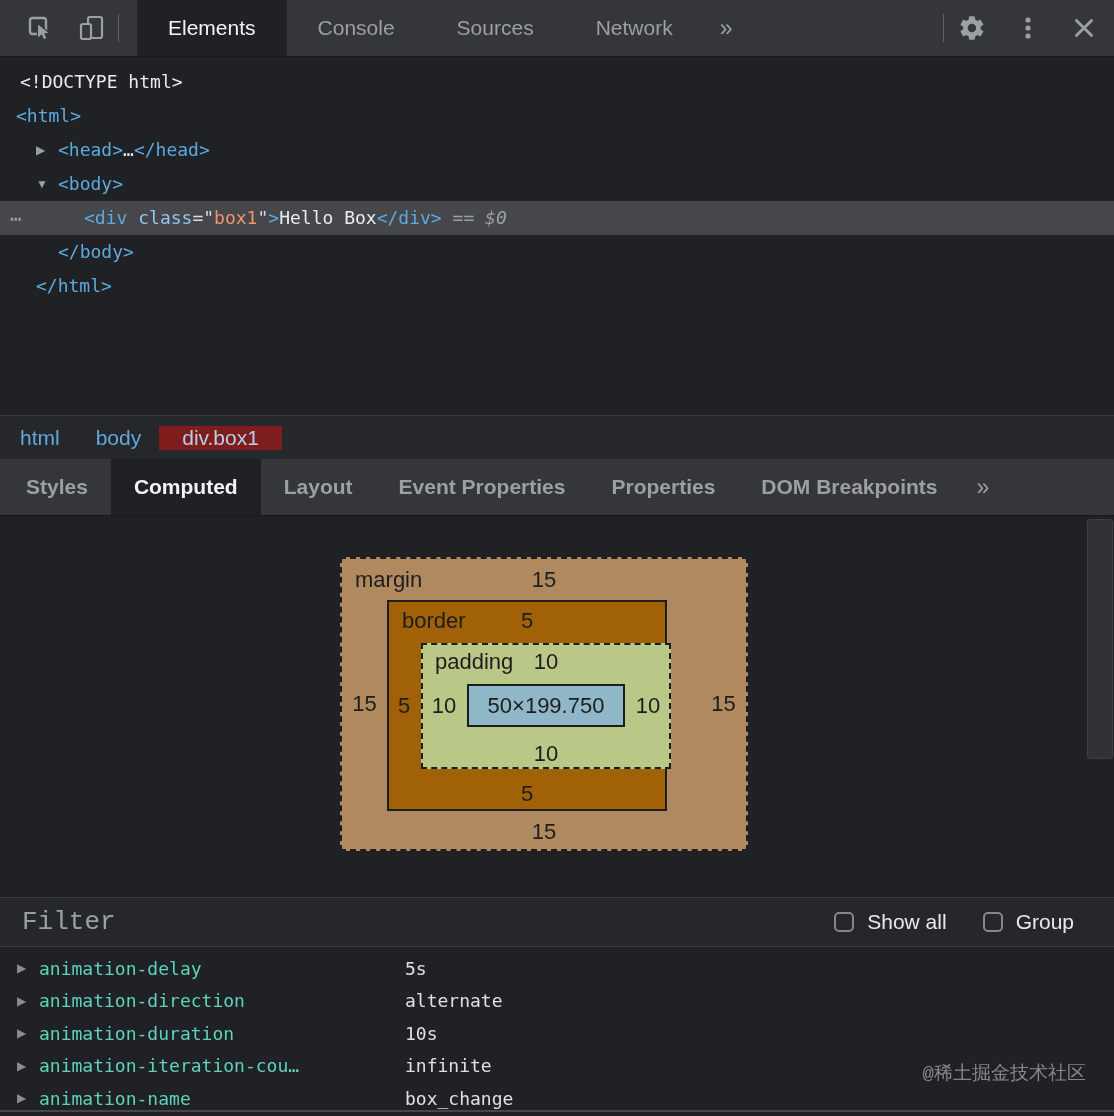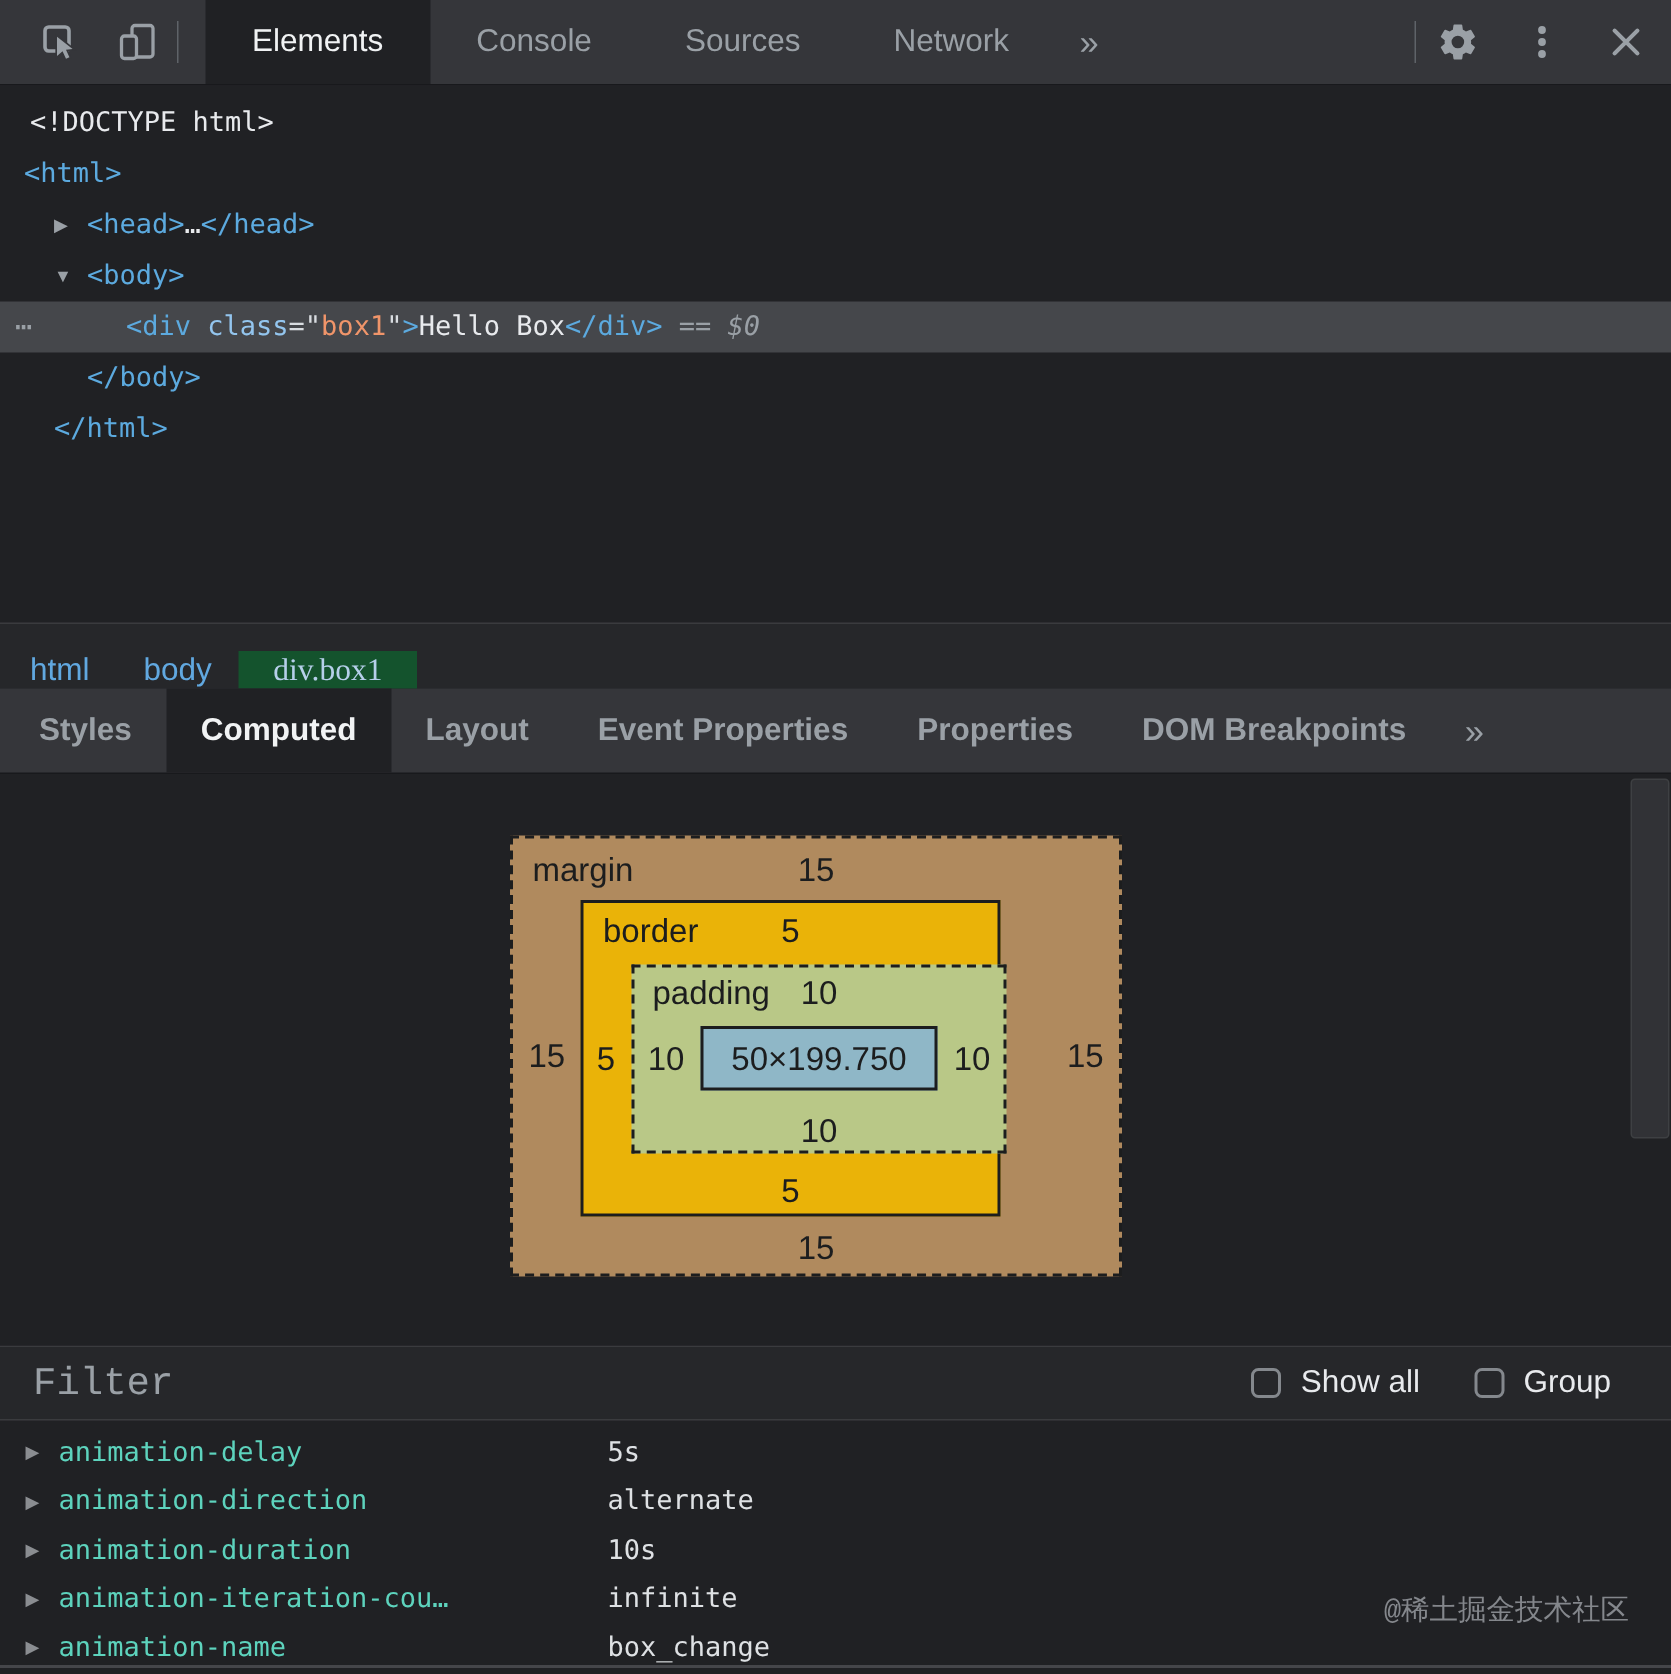--- a/index.html
+++ b/index.html
@@ -24,37 +24,37 @@
   .code-line{height:34px;line-height:34px;position:relative;white-space:pre;box-sizing:border-box;}
   .code-line.selected{background:#45474B;}
   .gutter{position:absolute;left:10px;top:0;color:#9AA0A6;font-size:19px;letter-spacing:1px;}
   .twisty{position:absolute;top:0;color:#9AA0A6;font-size:12px;line-height:34px;
     font-family:"Liberation Sans",sans-serif;}
   .tok-plain{color:#E8EAED}.tok-tag{color:#5CAADF}.tok-attr{color:#93C5EE}
   .tok-str{color:#F0956A}.tok-punct{color:#D8DCE0}
   .tok-fade{color:#9AA0A6}.tok-fadeit{color:#9AA0A6;font-style:italic}
   
   .crumbbar{height:44px;background:#26272A;border-top:1px solid #3A3B3E;box-sizing:border-box;
-    display:flex;align-items:flex-end;font-size:21px;padding-left:2px;}
+    display:flex;align-items:center;font-size:21px;padding-left:2px;}
   .crumb{display:flex;align-items:center;padding:0 18px;color:#61A8E0;}
-  .crumb.selected{background:#14532d;color:#B6CFEA;padding:0 23px;font-family:Liberation Serif, serif;}
+  .crumb.selected{background:#7f1d1d;color:#B6CFEA;padding:0 23px;}
   
   .tabs2{height:57px;background:#35363A;border-bottom:1px solid #18191C;box-sizing:border-box;
     display:flex;align-items:stretch;font-size:21px;padding-left:3px;}
   .tab2{display:flex;align-items:center;padding:0 23px;color:#9AA0A6;font-weight:bold;}
   .tab2.active{background:#202124;color:#F1F3F4;}
   
   .bm-panel{height:381px;position:relative;background:#202124;}
   .scroll-thumb{position:absolute;right:1px;top:3px;width:24px;height:238px;
     background:#313236;border:1px solid #3E4043;border-radius:3px;}
   .bm{position:absolute;left:340px;top:41px;width:408px;height:294px;
     font-size:22px;color:#1C1D1E;}
   .layer{position:absolute;box-sizing:border-box;}
   .bm-margin{left:0;top:0;width:408px;height:294px;background:#B08A5E;border:2px dashed #1C1D1E;}
-  .bm-border{left:45px;top:41px;width:280px;height:211px;background:#eab308;border:2px solid #1C1D1E;}
+  .bm-border{left:45px;top:41px;width:280px;height:211px;background:#a16207;border:2px solid #1C1D1E;}
   .bm-padding{left:32px;top:41px;width:250px;height:126px;background:#B9C887;border:2px dashed #1C1D1E;}
   .bm-content{left:44px;top:39px;width:158px;height:43px;background:#8FB7C7;border:2px solid #1C1D1E;
     display:flex;align-items:center;justify-content:center;}
   .bm-label{position:absolute;left:13px;}
   .bm-top{position:absolute;left:0;right:0;text-align:center;}
   .bm-bottom{position:absolute;left:0;right:0;text-align:center;}
   .bm-left,.bm-right{position:absolute;top:50%;transform:translateY(-50%);text-align:center;}
   .bm-left{left:0}.bm-right{right:0}
   .bm-margin .bm-label,.bm-margin .bm-top{top:8px}
   .bm-margin .bm-bottom{bottom:4px}

